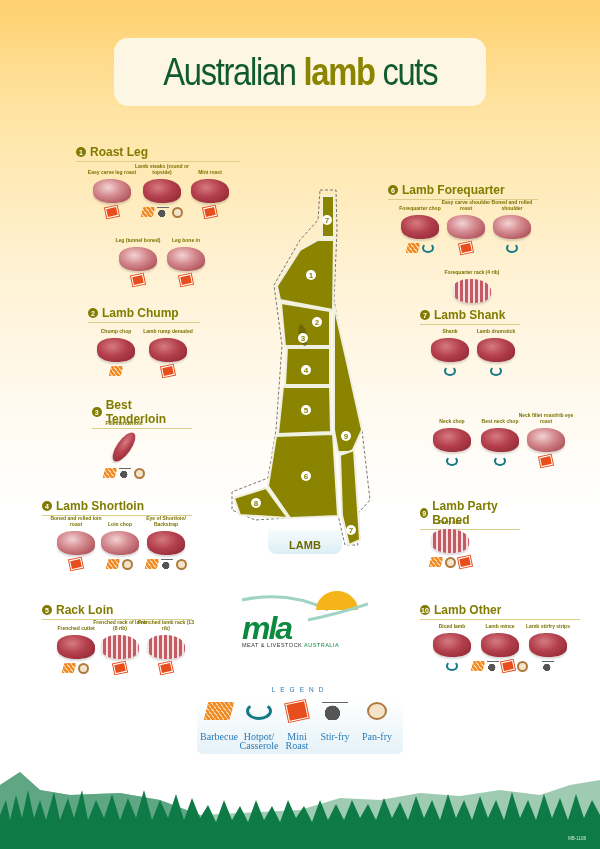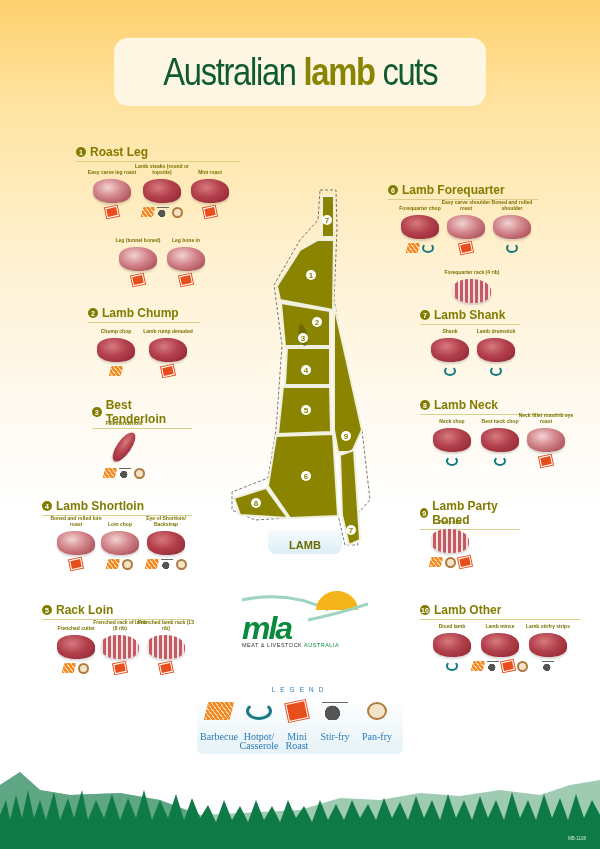--- a/index.html
+++ b/index.html
@@ -256,24 +256,20 @@
   <div class="cut" style="left:48px;top:14px;">
       <div class="cut-label">Lamb drumstick</div>
       <div class="meat"></div>
       <div class="icons">
         <span class="ic ic-pot"></span>
       </div>
     </div>
 </div>
 
 <div class="section" style="left:420px;top:398px;width:150px;height:75px;">
-  <div class="sec-head">
-      <span class="num-badge">8</span>
-      <span>Lamb Neck</span>
-    </div>
   <div class="cut" style="left:4px;top:14px;">
       <div class="cut-label">Neck chop</div>
       <div class="meat"></div>
       <div class="icons">
         <span class="ic ic-pot"></span>
       </div>
     </div>
   <div class="cut" style="left:52px;top:14px;">
       <div class="cut-label">Best neck chop</div>
       <div class="meat"></div>

